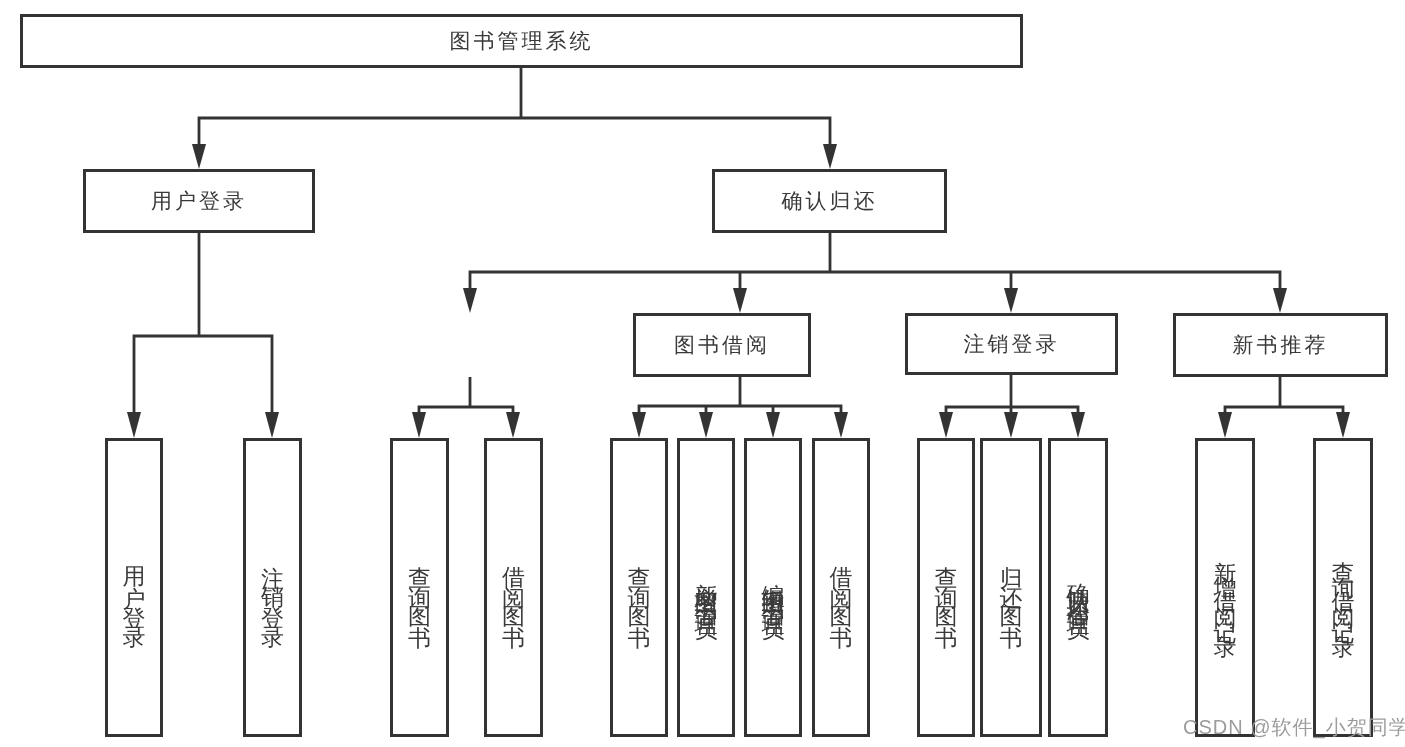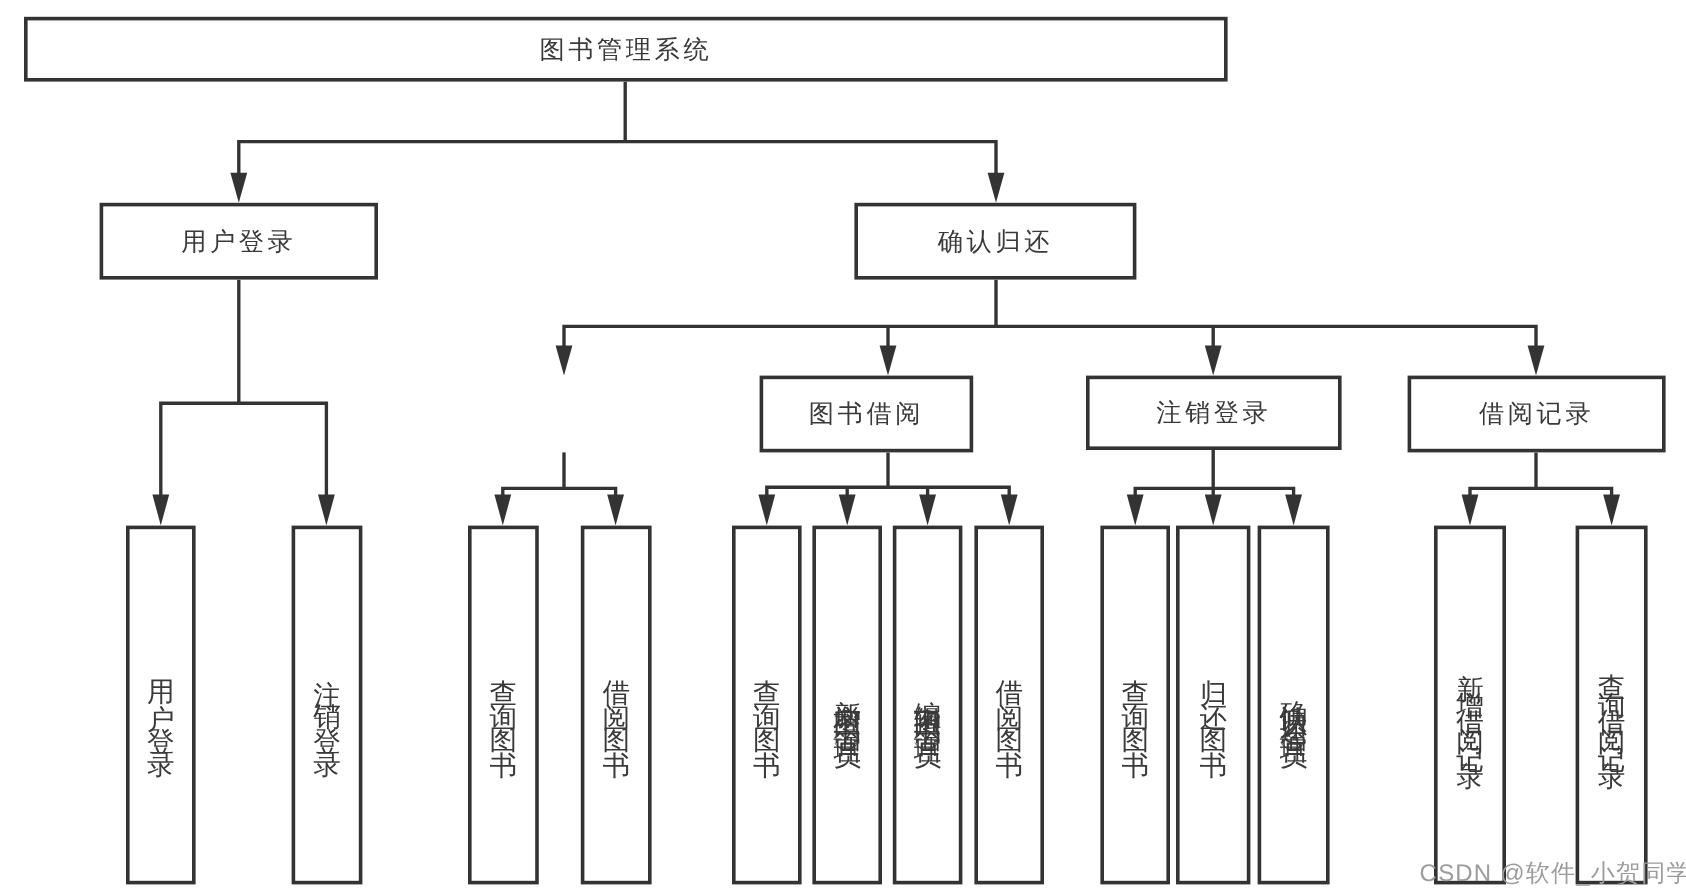--- a/index.html
+++ b/index.html
@@ -113,21 +113,21 @@
     </g>
   </svg>
 
   <div class="box h" style="left:20px;top:14px;width:1003px;height:54px">图书管理系统</div>
 
   <div class="box h" style="left:83px;top:169px;width:232px;height:64px">用户登录</div>
   <div class="box h" style="left:712px;top:169px;width:235px;height:64px">确认归还</div>
 
   <div class="box h" style="left:633px;top:313px;width:178px;height:64px">图书借阅</div>
   <div class="box h" style="left:905px;top:313px;width:213px;height:62px">注销登录</div>
-  <div class="box h" style="left:1173px;top:313px;width:215px;height:64px">借阅记录</div>
+  <div class="box h" style="left:1173px;top:313px;width:215px;height:64px">新书推荐</div>
 
   <div class="box v ls4" style="left:105px;top:438px;width:58px;height:299px">用户登录</div>
   <div class="box v ls4" style="left:243px;top:438px;width:59px;height:299px">注销登录</div>
 
   <div class="box v ls4" style="left:390px;top:438px;width:59px;height:299px">查询图书</div>
   <div class="box v ls4" style="left:484px;top:438px;width:59px;height:299px">借阅图书</div>
 
   <div class="box v ls4" style="left:610px;top:438px;width:58px;height:299px">查询图书</div>
   <div class="box v ls9" style="left:677px;top:438px;width:58px;height:299px">新增图书（管理员）</div>
   <div class="box v ls9" style="left:744px;top:438px;width:58px;height:299px">编辑图书（管理员）</div>

